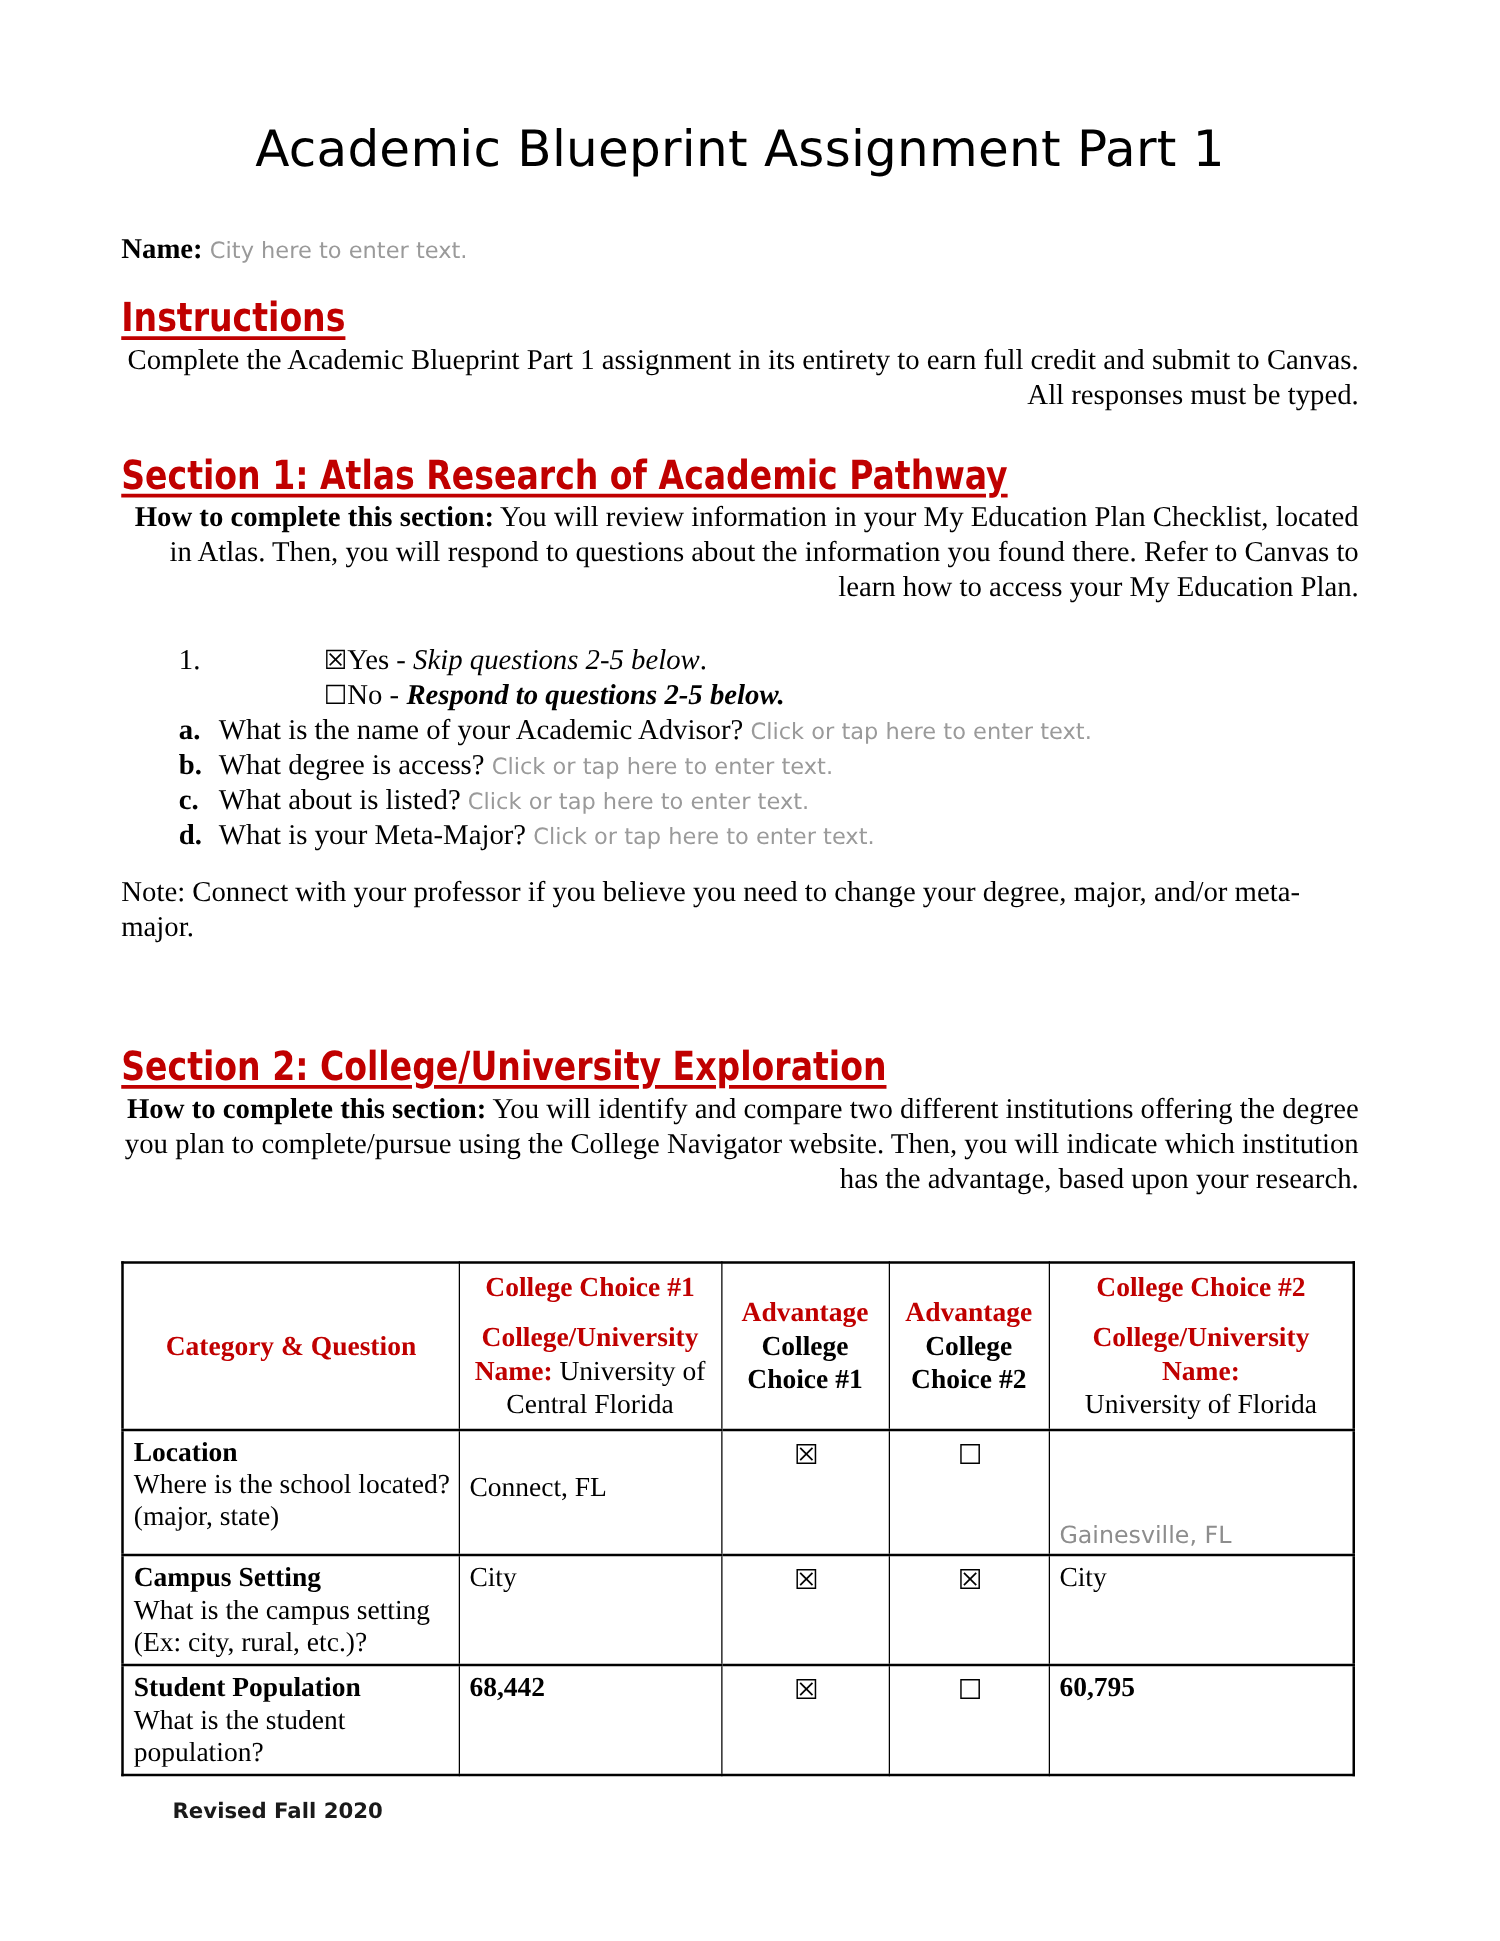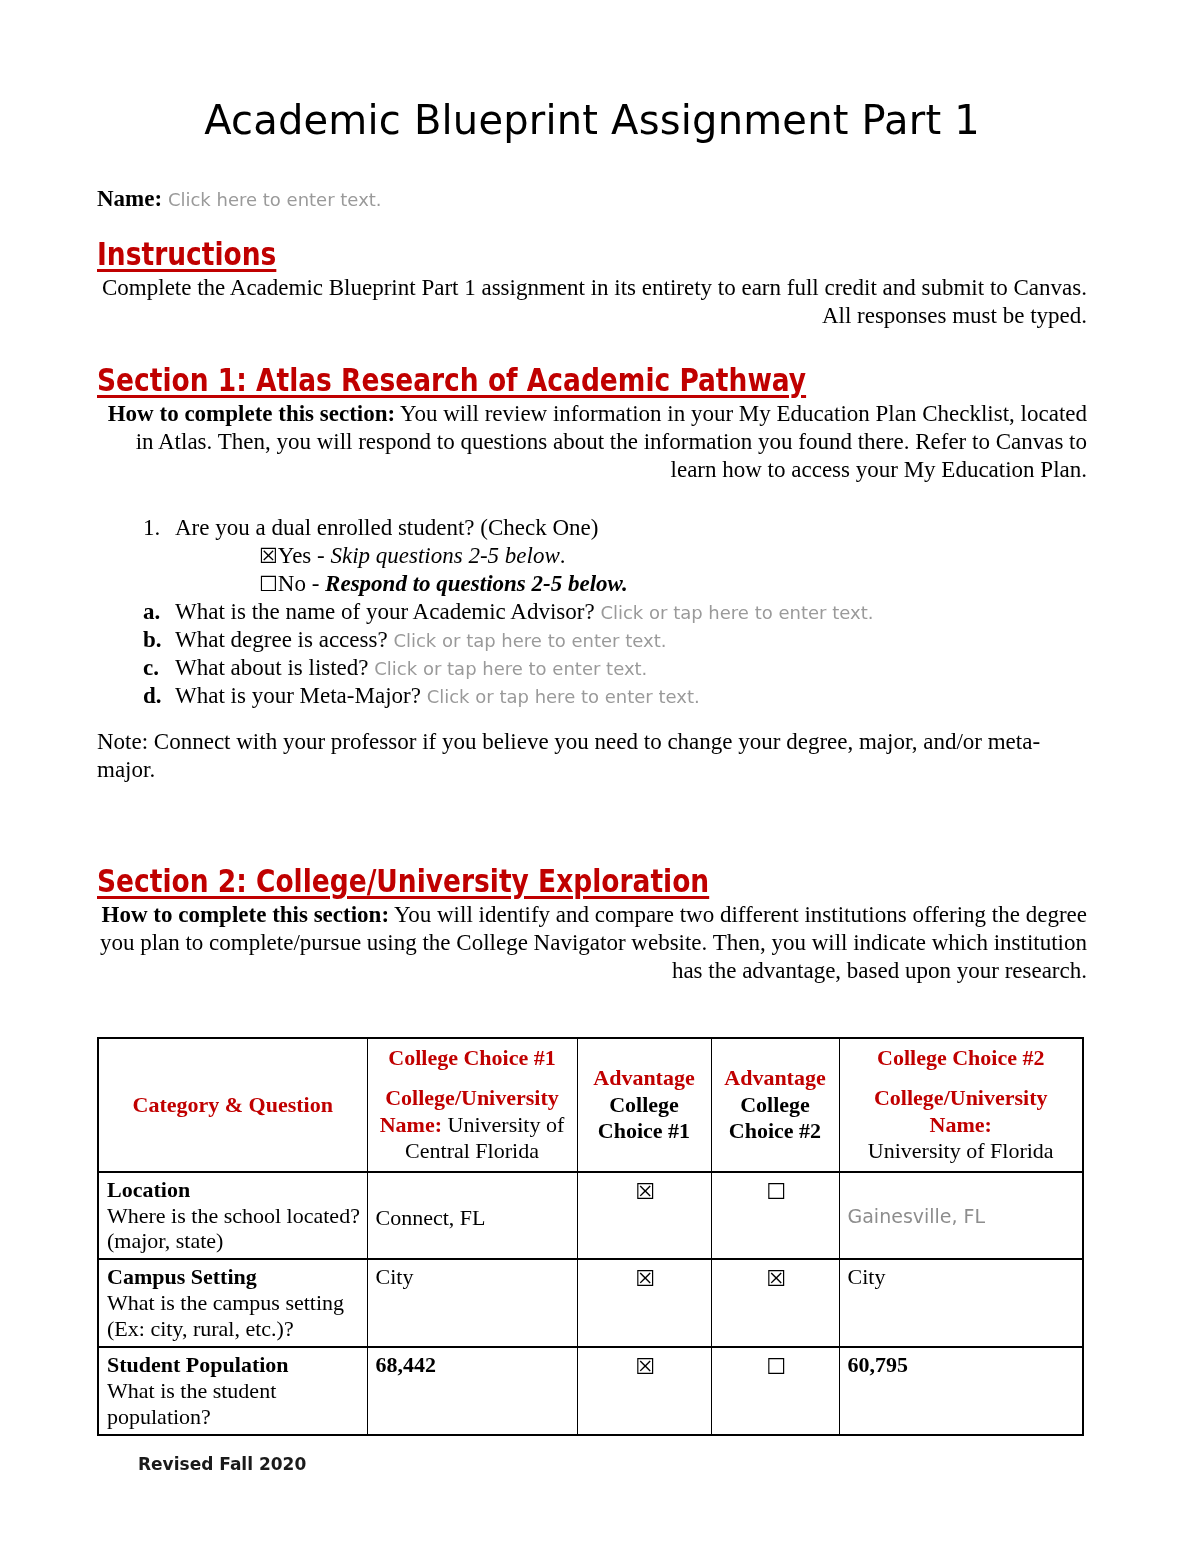--- a/index.html
+++ b/index.html
@@ -165,20 +165,21 @@
   .chk {
     font-family: "DejaVu Sans", sans-serif;
     font-size: 22px;
     text-align: center;
   }
   td.chkcell { text-align: center; padding-top: 6px; }
   .gray-sans {
     font-family: "DejaVu Sans", sans-serif;
     font-size: 19px;
     color: #8d8d8d;
+    margin-top: 40px;
   }
   .num-b { font-weight: bold; }
 
   .footer {
     font-family: "DejaVu Sans", sans-serif;
     font-size: 17px;
     font-weight: bold;
     color: #1a1a1a;
     margin-top: 18px;
     margin-left: 41px;
@@ -189,37 +190,36 @@
 </head>
 <body>
 
 <div class="page">
   <div class="content">
 
     <h1 class="doc-title">Academic Blueprint Assignment Part 1</h1>
 
     <div class="name-line">
       <span class="name-label">Name:</span>
-      <span class="placeholder">Click here to enter text.</span>
+      <span class="placeholder">City here to enter text.</span>
     </div>
 
     <div class="section-head h-instructions">Instructions</div>
     <p class="body-para">Complete the Academic Blueprint Part 1 assignment in its entirety to earn full credit and submit to Canvas. All responses must be typed.</p>
 
     <div class="section-head h-section h-section-1">Section 1: Atlas Research of Academic Pathway </div>
     <p class="body-para">
       <b>How to complete this section:</b><span> You will review information in your My Education Plan Checklist, located in Atlas. Then, you will respond to questions about the information you found there. Refer to Canvas to learn how to access your My Education Plan.</span>
     </p>
 
     <div class="spacer-md"></div>
 
     <ul class="qlist">
       <li class="qitem">
         <span class="marker">1.</span>
-        <span>Are you a dual enrolled student? (Check One)</span>
       </li>
       <li class="checkline">
         <span class="cb">☒</span><span>Yes - </span><i>Skip questions 2-5 below</i><span>.</span>
       </li>
       <li class="checkline strong">
         <span class="cb">☐</span><span>No - </span><i>Respond to questions 2-5 below.</i><span></span>
       </li>
       <li class="qitem alpha">
         <span class="marker">a.</span>
         <span>What is the name of your Academic Advisor?</span>

